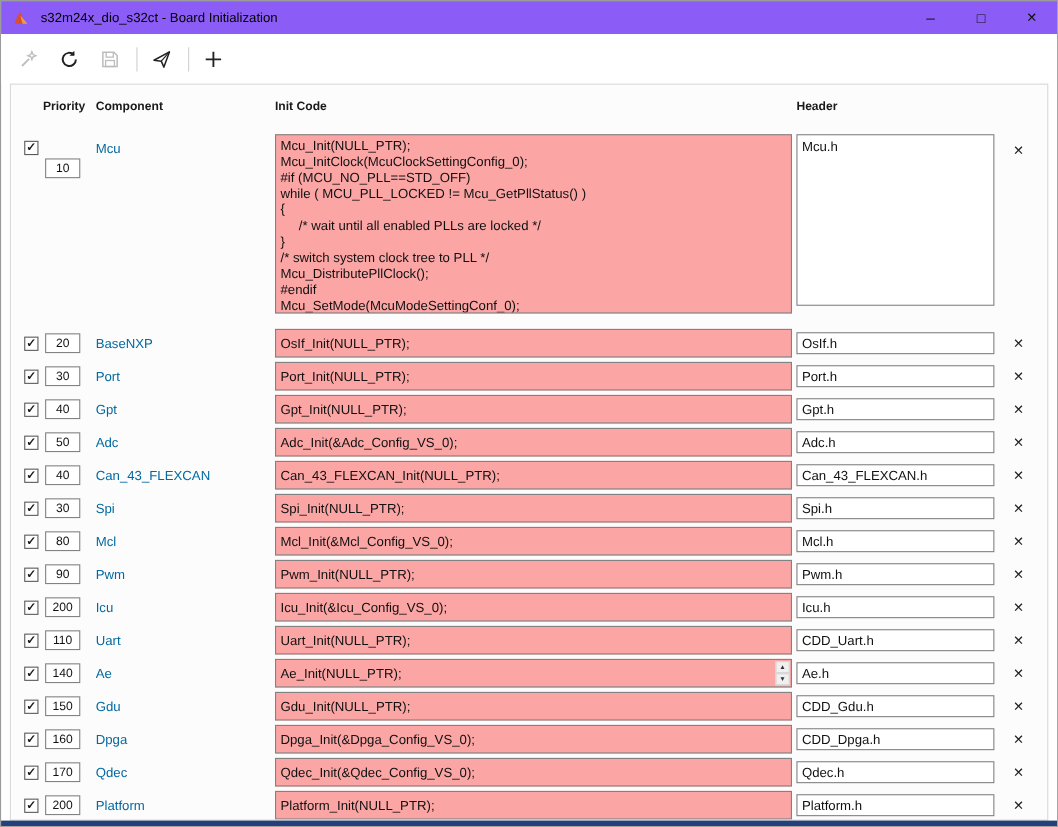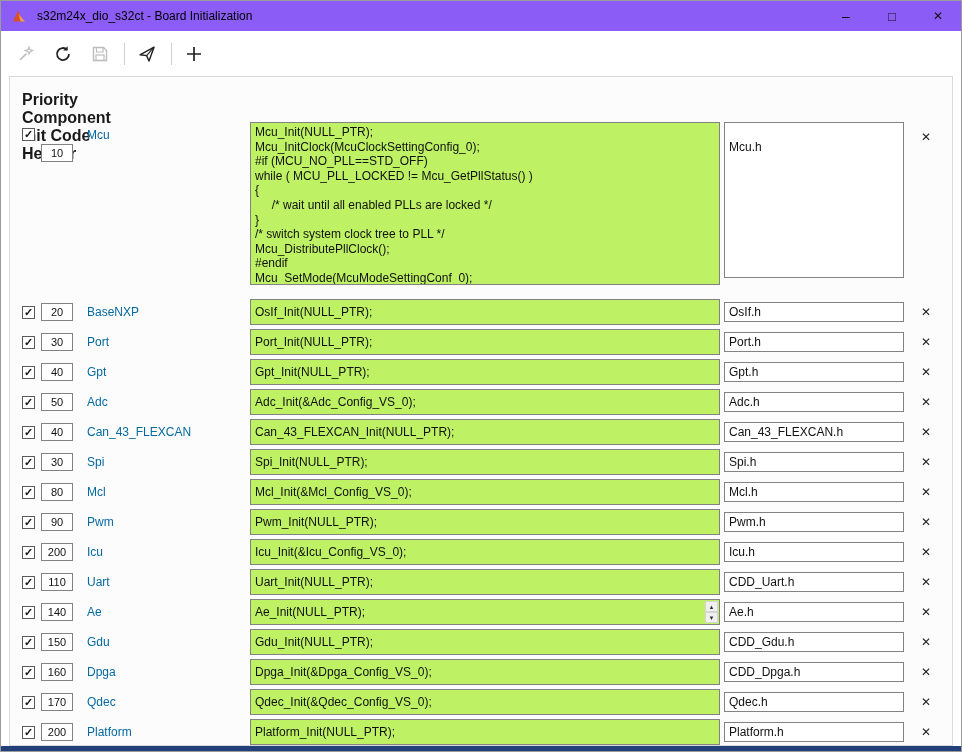--- a/index.html
+++ b/index.html
@@ -59,23 +59,22 @@
     height: 670px;
     border: 1px solid #d9d9d9;
     background: #fcfcfc;
     overflow: hidden;
   }
   .col-headers {
     display: flex;
     padding: 14px 0 0 12px;
     height: 40px;
     font-weight: bold;
-    font-size: 16px;
+    font-size: 11px;
     color: #1a1a1a;
-    flex-direction: column;
   }
   .ch-spacer   { width: 17px; flex: none; }
   .ch-priority { width: 48px; flex: none; }
   .ch-component{ width: 163px; flex: none; }
   .ch-init     { width: 474px; flex: none; }
   .ch-header   { flex: 1; }
   
   .rows { }
   .row {
     display: flex;
@@ -110,21 +109,21 @@
   .component {
     width: 163px;
     font-size: 12px; color: #0369a1;
     flex: none;
     white-space: nowrap; overflow: hidden;
   }
   .row.multiline .component { margin-top: 6px; }
   .init-field {
     width: 470px; height: 20px;
     border: 1px solid #828282;
-    background: #bef264;
+    background: #fca5a5;
     font-size: 12px; color: #111;
     padding: 12px 4px;
     display: flex; align-items: center;
     white-space: pre; overflow: hidden;
     position: relative;
     flex: none;
   }
   .row.multiline .init-field {
     height: 163px;
     align-items: flex-start;
@@ -139,21 +138,21 @@
     background: #fff;
     font-size: 12px; color: #111;
     padding: 0 4px;
     display: flex; align-items: center;
     overflow: hidden; white-space: nowrap;
     flex: none;
   }
   .row.multiline .header-field {
     height: 156px;
     align-items: flex-start;
-    padding-top: 17px;
+    padding-top: 3px;
   }
   .remove {
     width: 24px;
     margin-left: 10px;
     text-align: center;
     font-size: 12px; color: #222;
     flex: none;
     cursor: default;
   }
   .row.multiline .remove { margin-top: 8px; }

